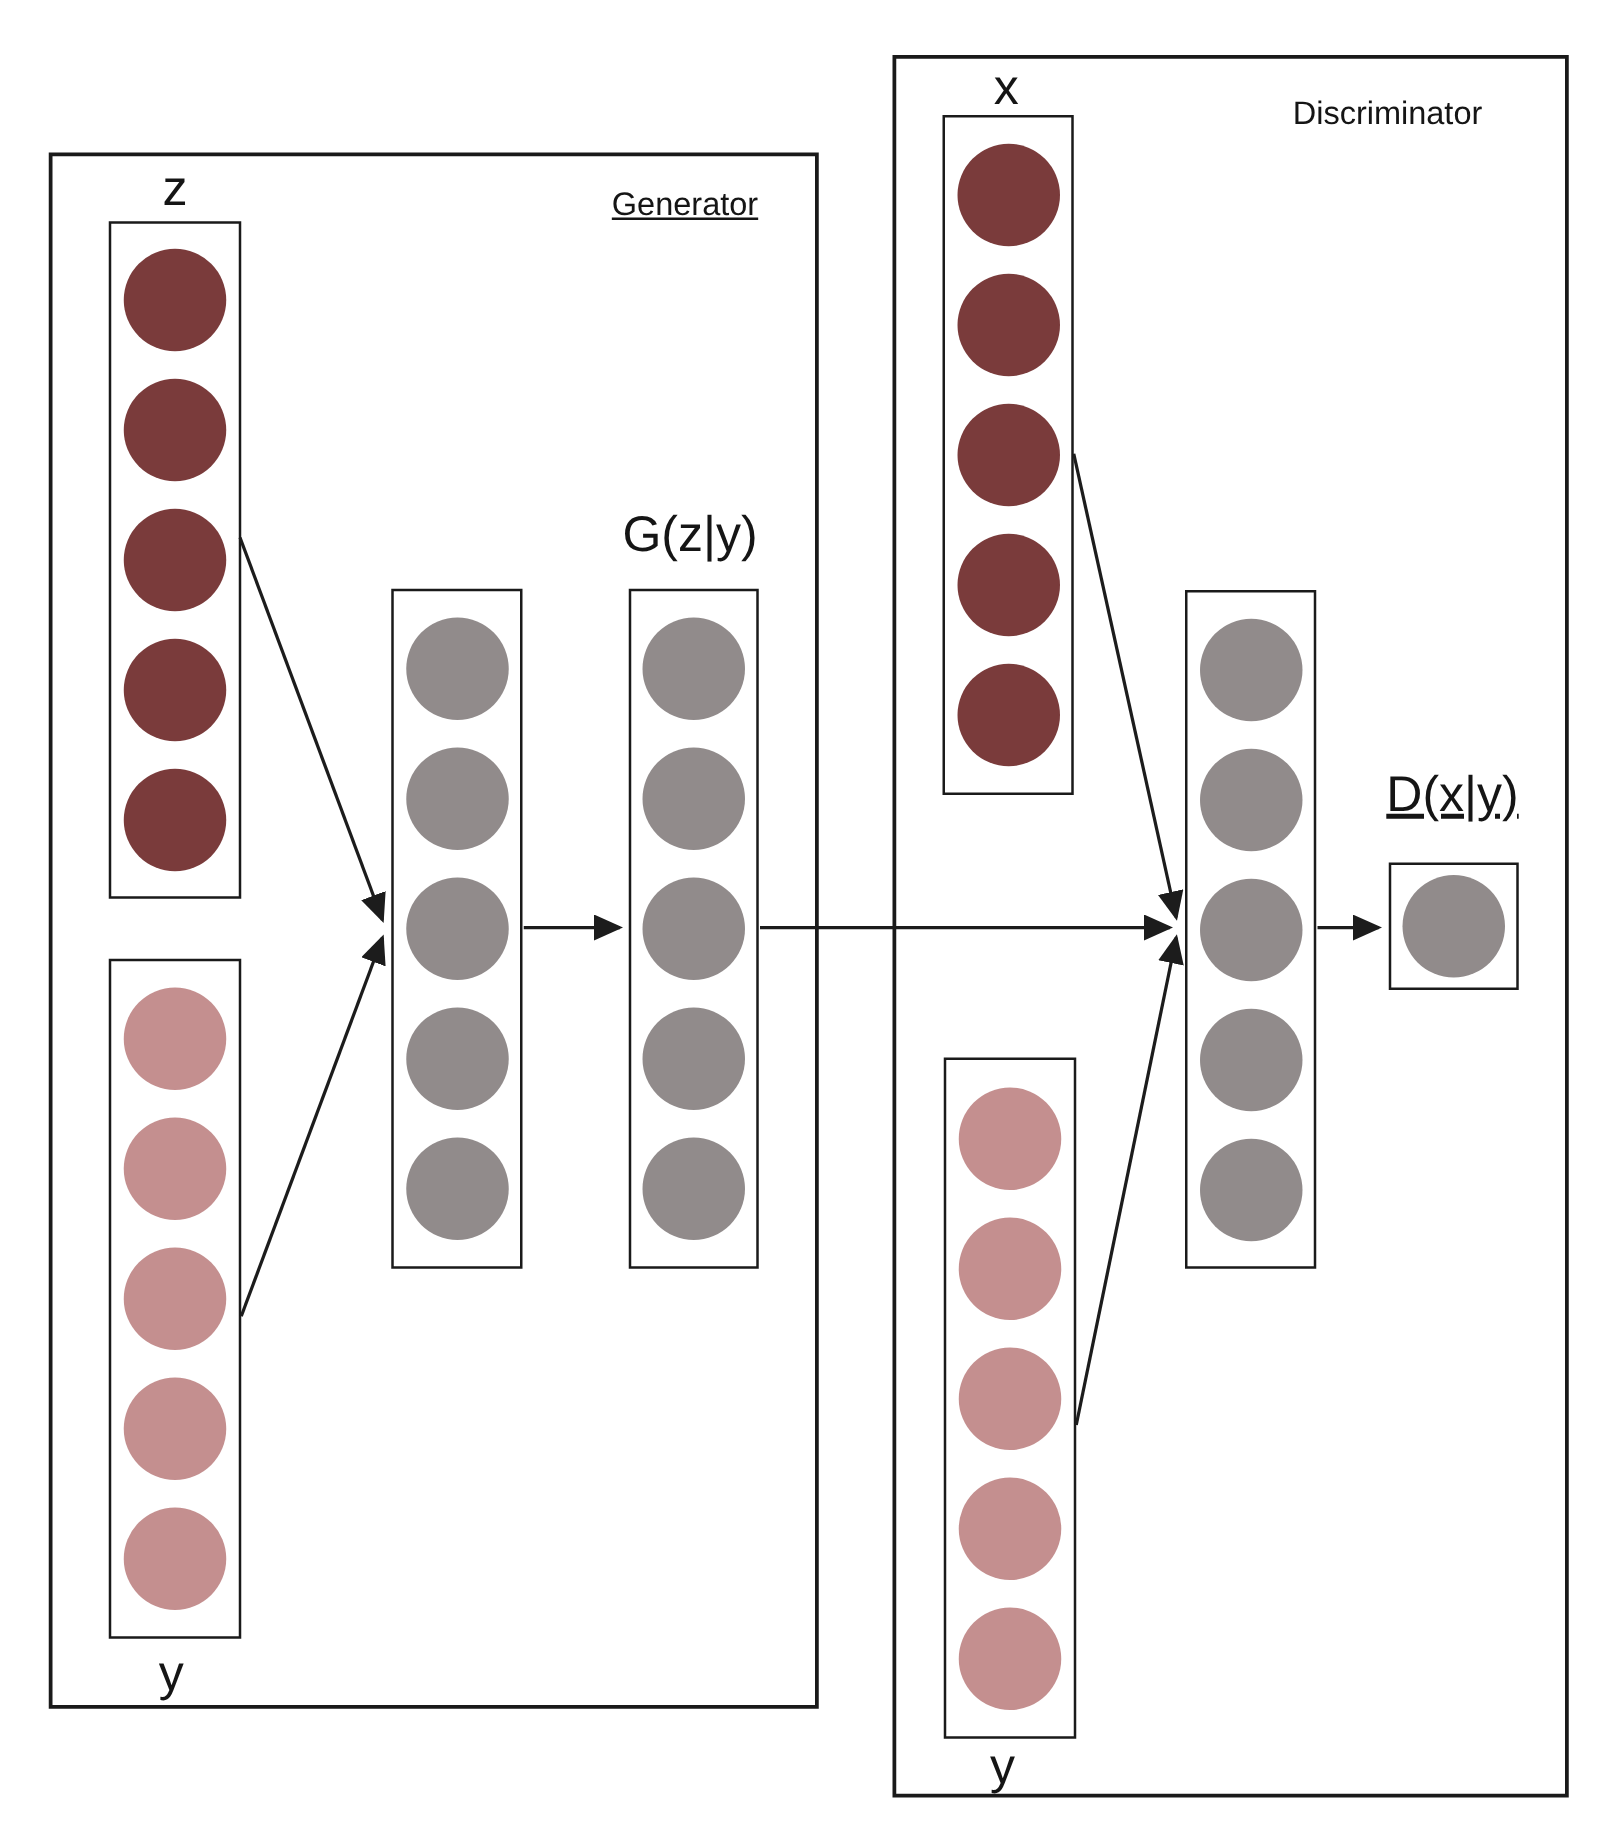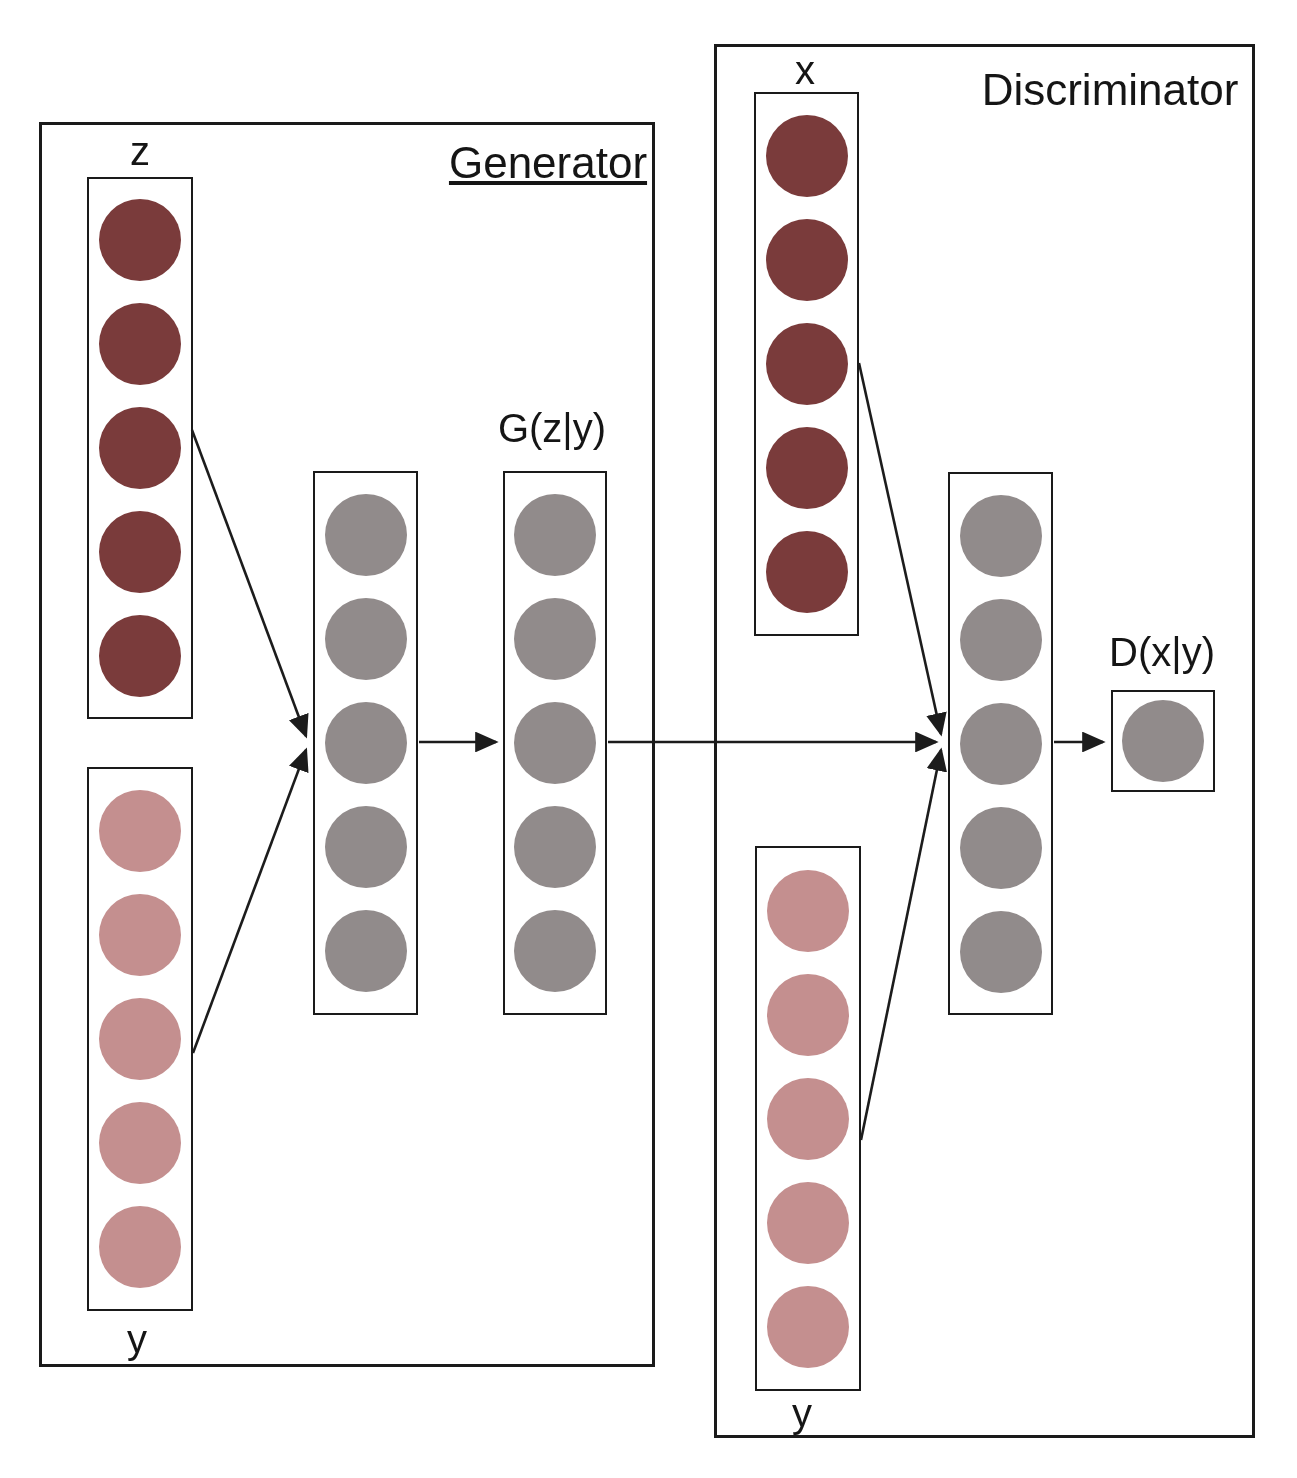--- a/index.html
+++ b/index.html
@@ -34,21 +34,21 @@
     flex:none;
   }
   .lbl{
     position:absolute;
     transform:translate(-50%,-50%);
     font-size:40px;
     line-height:1;
     white-space:nowrap;
     color:#151515;
   }
-  .box-title{font-size:44px;}
+  .box-title{font-size:26px;}
   .arrows{
     position:absolute;
     left:0;top:0;
     pointer-events:none;
   }
   .arrows line{
     stroke:#1c1c1c;
     stroke-width:2.6;
   }
 </style>
@@ -117,21 +117,21 @@
     </div>
 
   <div class="layer" style="left:948px;top:472px;width:105px;height:543px;">
       <div class="node" style="background: rgb(145, 139, 139);"></div>
       <div class="node" style="background: rgb(145, 139, 139);"></div>
       <div class="node" style="background: rgb(145, 139, 139);"></div>
       <div class="node" style="background: rgb(145, 139, 139);"></div>
       <div class="node" style="background: rgb(145, 139, 139);"></div>
     </div>
 
-  <span class="lbl" style="left:1162px;top:652px;">D(x|y)</span>
+  <span class="lbl" style="left:1162px;top:636px;text-decoration:underline;">D(x|y)</span>
   <div class="layer" style="left:1111px;top:690px;width:104px;height:102px;">
       <div class="node" style="background: rgb(145, 139, 139);"></div>
     </div>
 
   <svg class="arrows" width="1297" height="1478" viewBox="0 0 1297 1478">
     <defs>
       <marker id="ah" markerWidth="9" markerHeight="8" refX="8" refY="4" orient="auto">
         <path d="M0,0 L9,4 L0,8 z" fill="#1c1c1c"></path>
       </marker>
     </defs>

